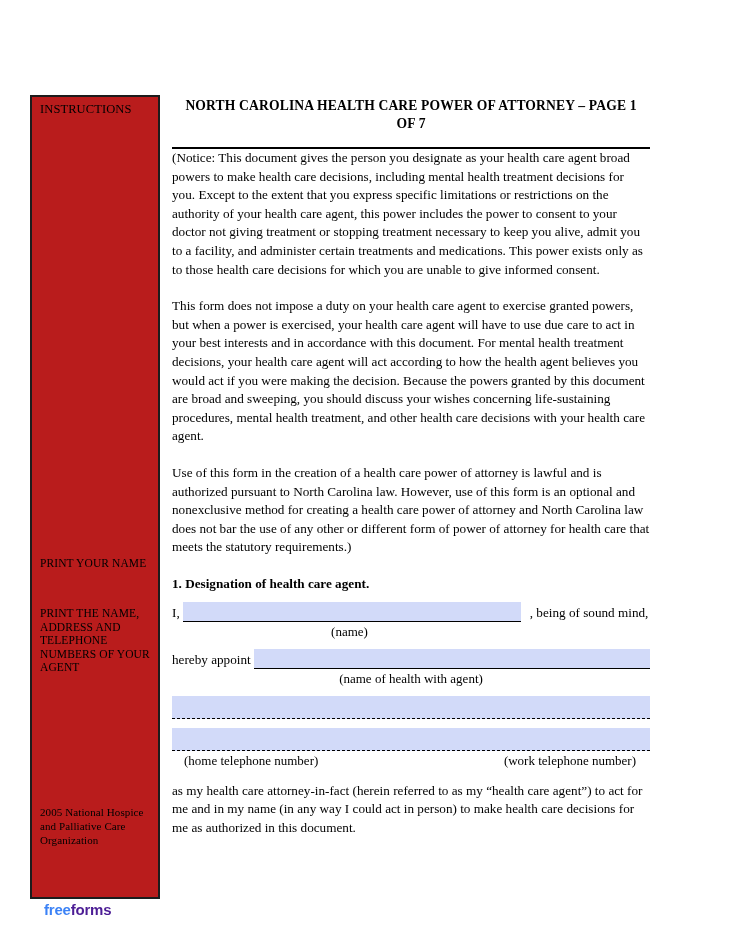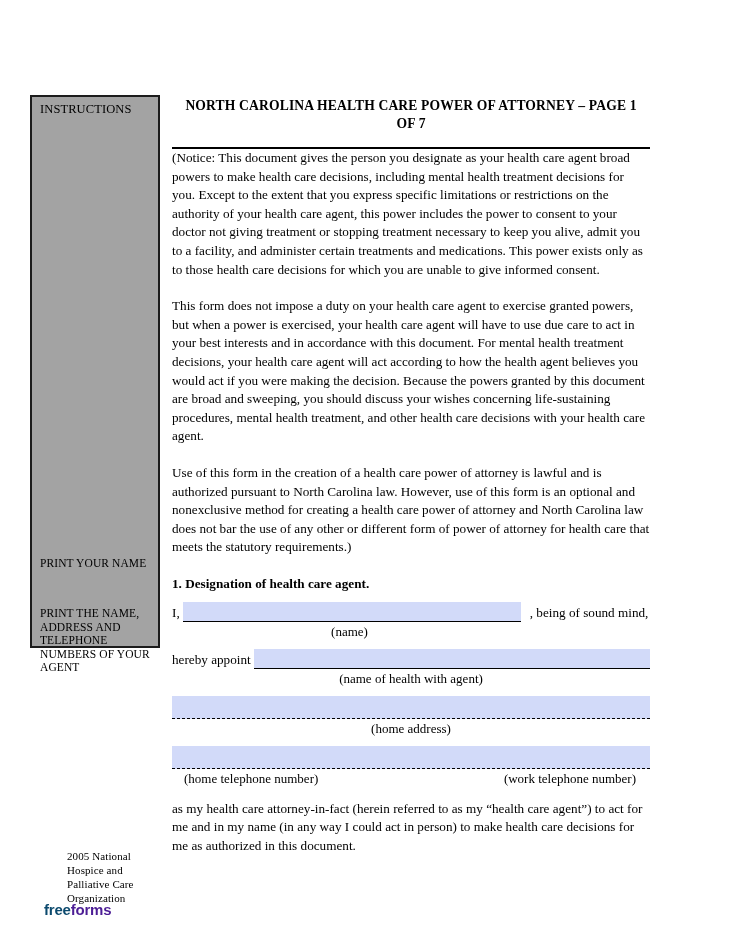--- a/index.html
+++ b/index.html
@@ -22,39 +22,39 @@
     left: 0; top: 0;
     width: 730px; height: 950px;
   }
 
   
   #sidebar {
     position: absolute;
     left: 30px;
     top: 95px;
     width: 130px;
-    height: 553px;
-    background: #a3a3a3;
+    height: 804px;
+    background: #b91c1c;
     border: 2px solid #1c1c1c;
     box-sizing: border-box;
   }
   .side-label {
     position: absolute;
     left: 8px;
     right: 4px;
     font-family: "Liberation Serif", "DejaVu Serif", serif;
     font-size: 11.5px;
     line-height: 13.5px;
     color: #000;
     letter-spacing: 0.1px;
   }
   #side-instructions { top: 6px; font-size: 12.5px; }
   #side-print-name   { top: 460px; }
   #side-agent-info   { top: 510px; }
-  #side-attribution  { top: 752px; font-size: 11px; line-height: 14px; margin-left: 27px; }
+  #side-attribution  { top: 708px; font-size: 11px; line-height: 14px; }
 
   
   #main {
     position: absolute;
     left: 172px;
     top: 84px;
     width: 478px;
   }
 
   #doc-title {
@@ -129,21 +129,21 @@
 
   
   #brand {
     position: absolute;
     left: 44px;
     top: 901px;
     font-family: "Liberation Sans", "DejaVu Sans", sans-serif;
     font-size: 15px;
     letter-spacing: -0.2px;
   }
-  #brand .free  { color: #0c4a6e; font-weight: bold; }
+  #brand .free  { color: #3b82f6; font-weight: bold; }
   #brand .forms { color: #4c1d95; font-weight: bold; }
 </style>
 </head>
 <body>
 
 <div id="page">
 
   <aside id="sidebar">
     <div class="side-label" id="side-instructions">INSTRUCTIONS</div>
 
@@ -181,21 +181,20 @@
       <span class="lead">hereby appoint</span>
       <span class="blank grow"></span>
     </div>
     <div class="caption">(name of health with agent)</div>
 
     <div class="gap-sm"></div>
 
     <div class="field-row">
       <span class="blank dashed grow" style="height:22px;"></span>
     </div>
-    <div class="caption">(home address)</div>
 
     <div class="gap-sm"></div>
 
     <div class="field-row">
       <span class="blank dashed grow" style="height:22px;"></span>
     </div>
     <div class="caption-row">
       <span class="caption-left">(home telephone number)</span>
       <span class="caption-right">(work telephone number)</span>
     </div>

